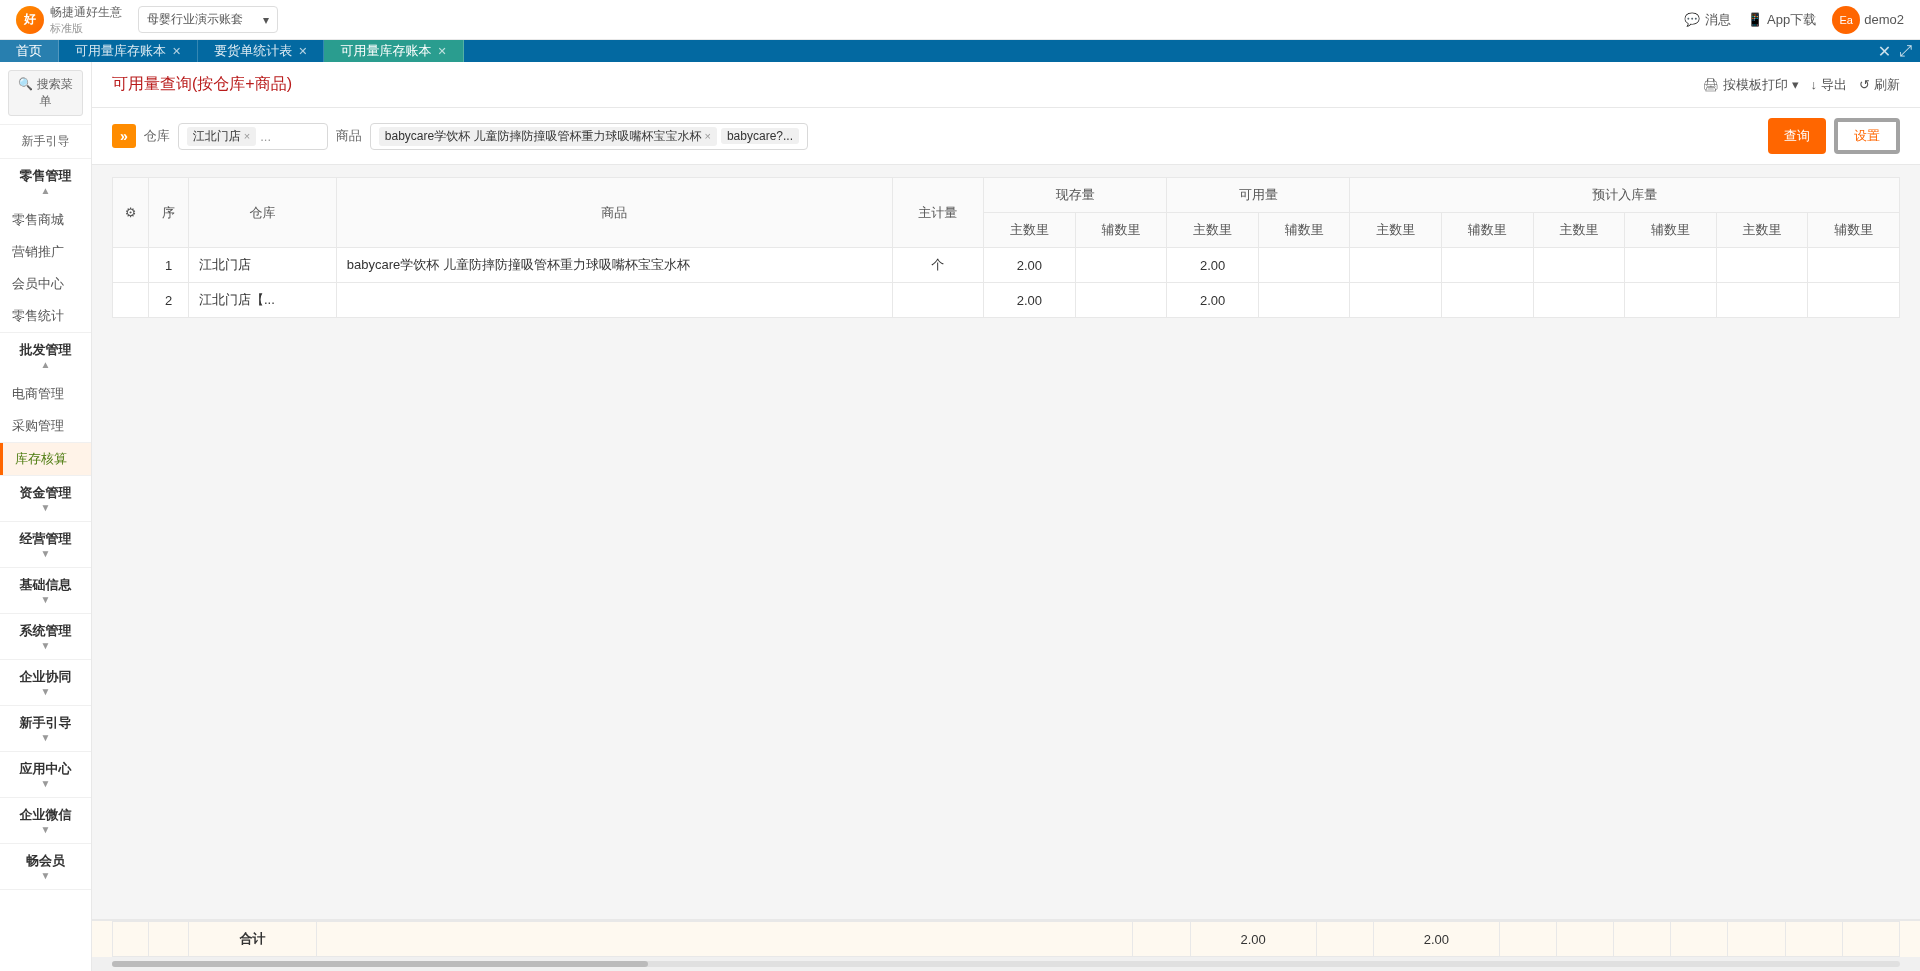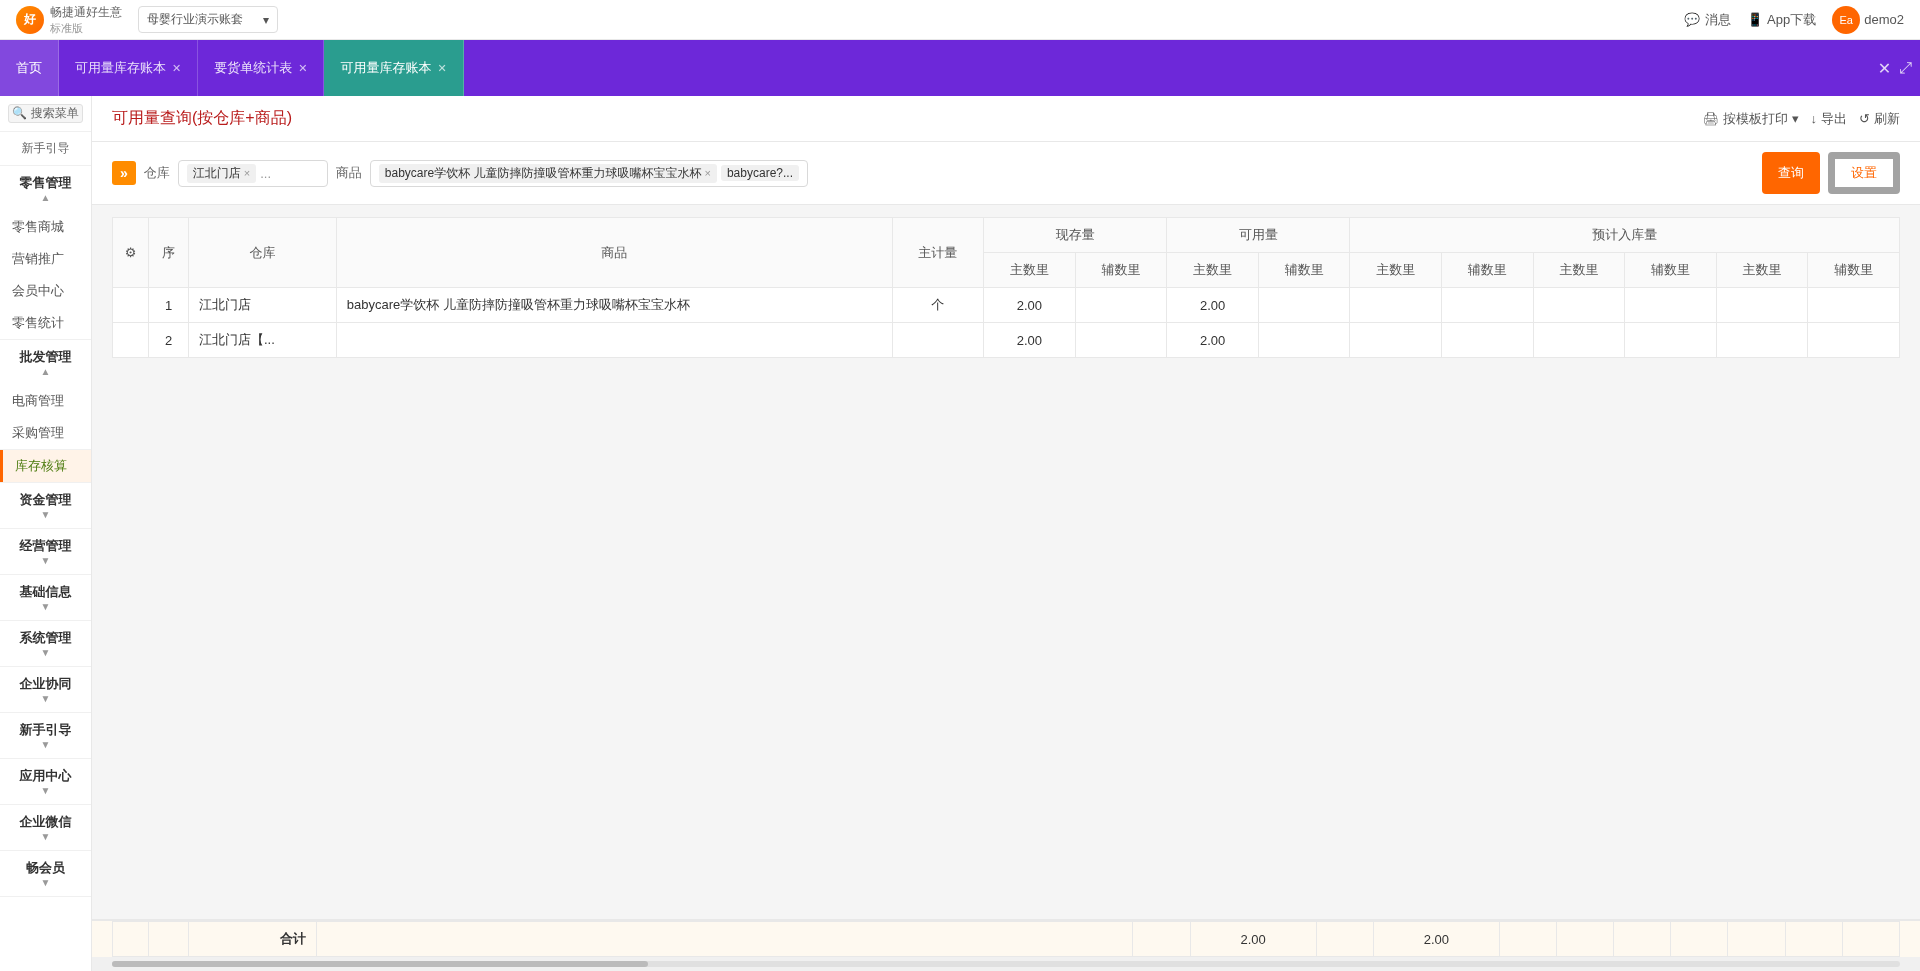--- a/index.html
+++ b/index.html
@@ -11,35 +11,35 @@
     .logo-area { display: flex; align-items: center; gap: 6px; }
     .logo-icon { width: 28px; height: 28px; background: linear-gradient(135deg, #ff8c00, #ff6600); border-radius: 50%; display: flex; align-items: center; justify-content: center; color: white; font-size: 12px; font-weight: bold; }
     .logo-text { font-size: 12px; color: #666; }
     .top-bar-template { font-size: 11px; color: #999; }
     .industry-selector { display: flex; align-items: center; gap: 4px; padding: 4px 8px; border: 1px solid #ddd; border-radius: 4px; cursor: pointer; font-size: 12px; color: #555; min-width: 140px; justify-content: space-between; margin-left: 8px; }
     .top-bar-right { display: flex; align-items: center; gap: 16px; }
     .top-right-item { display: flex; align-items: center; gap: 4px; font-size: 13px; color: #555; cursor: pointer; }
     .avatar { width: 28px; height: 28px; border-radius: 50%; background: #ff6600; display: flex; align-items: center; justify-content: center; color: white; font-size: 11px; }
 
     
-    .tab-bar { background: #6d28d9; height: 56px; display: flex; align-items: stretch; flex-shrink: 0; }
+    .tab-bar { background: #0369a1; height: 22px; display: flex; align-items: stretch; flex-shrink: 0; }
     .tab-item { display: flex; align-items: center; padding: 0 16px; gap: 6px; cursor: pointer; font-size: 13px; color: rgba(255,255,255,0.85); border-right: 1px solid rgba(255,255,255,0.2); white-space: nowrap; }
     .tab-item.home { background: rgba(255,255,255,0.15); color: white; }
     .tab-item.active { background: #2a9d8f; color: white; }
     .tab-item .tab-close { color: rgba(255,255,255,0.7); font-size: 11px; cursor: pointer; }
     .tab-bar-right { margin-left: auto; display: flex; align-items: center; padding: 0 8px; gap: 8px; }
     .tab-action-btn { color: rgba(255,255,255,0.8); cursor: pointer; font-size: 16px; }
 
     
     .main-layout { display: flex; flex: 1; overflow: hidden; }
 
     
     .sidebar { width: 92px; background: #fff; border-right: 1px solid #e8e8e8; display: flex; flex-direction: column; overflow-y: auto; flex-shrink: 0; }
     .sidebar-search { padding: 8px; border-bottom: 1px solid #f0f0f0; }
-    .sidebar-search-btn { width: 100%; background: #f5f5f5; border: 1px solid #e0e0e0; border-radius: 3px; text-align: center; cursor: pointer; font-size: 12px; color: #666; }
+    .sidebar-search-btn { width: 100%; padding: 5px; background: #f5f5f5; border: 1px solid #e0e0e0; border-radius: 3px; text-align: center; cursor: pointer; font-size: 12px; color: #666; }
     .sidebar-nav-btn { padding: 8px; text-align: center; font-size: 12px; color: #666; cursor: pointer; border-bottom: 1px solid #f0f0f0; }
     .sidebar-section { border-bottom: 1px solid #f0f0f0; }
     .sidebar-section-header { padding: 8px 12px; display: flex; align-items: center; justify-content: flex-end; cursor: pointer; font-size: 13px; color: #333; font-weight: 700; flex-direction: column; }
     .sidebar-section-header .arrow { font-size: 10px; color: #999; }
     .sidebar-item { padding: 7px 12px; font-size: 13px; color: #555; cursor: pointer; display: block; }
     .sidebar-item.active { background: #fff3e8; color: #4d7c0f; font-weight: 500; border-left: 3px solid #ff6600; }
 
     
     .content-area { flex: 1; display: flex; flex-direction: column; overflow: hidden; }
 
@@ -52,21 +52,21 @@
     
     .filter-area { background: #fff; padding: 10px 20px; border-bottom: 1px solid #e8e8e8; display: flex; align-items: center; gap: 8px; flex-shrink: 0; }
     .filter-toggle-btn { background: #ff8c00; color: white; border: none; padding: 4px 8px; border-radius: 3px; cursor: pointer; font-size: 14px; font-weight: bold; }
     .filter-label { color: #666; font-size: 13px; flex-shrink: 0; }
     .filter-tag-input { display: flex; align-items: center; border: 1px solid #d9d9d9; border-radius: 4px; padding: 3px 8px; min-width: 150px; gap: 4px; flex-wrap: wrap; }
     .filter-tag { display: flex; align-items: center; gap: 3px; background: #f0f0f0; padding: 1px 6px; border-radius: 3px; font-size: 12px; }
     .filter-tag-close { cursor: pointer; color: #999; font-size: 11px; }
     .filter-ellipsis { color: #999; cursor: pointer; }
     .filter-actions { margin-left: auto; display: flex; gap: 8px; }
     .btn-query { background: #ff6600; color: white; border: none; padding: 6px 16px; border-radius: 4px; cursor: pointer; font-size: 13px; }
-    .btn-setting { background: white; color: #ff6600; border: 7px solid #a3a3a3; padding: 5px 16px; border-radius: 4px; cursor: pointer; font-size: 13px; }
+    .btn-setting { background: white; color: #ff6600; border: 4px solid #a3a3a3; padding: 5px 16px; border-radius: 4px; cursor: pointer; font-size: 13px; }
 
     
     .table-area { flex: 1; overflow: auto; padding: 12px 20px; background: #f5f5f5; }
     .data-table { width: 100%; border-collapse: collapse; background: #fff; border: 1px solid #e8e8e8; }
     .data-table th, .data-table td { border: 1px solid #e8e8e8; padding: 8px 10px; font-size: 13px; text-align: left; }
     .data-table th { background: #fafafa; color: #555; font-weight: 500; text-align: center; }
     .data-table td { color: #333; }
     .data-table td.center { text-align: center; }
     .th-gear { background: #fafafa; width: 36px; text-align: center; }
     .col-no { width: 40px; text-align: center; }
@@ -354,21 +354,21 @@
         </tbody>
       </table>
     </div>
 
     <div class="footer-table-area">
       <table class="footer-table">
         <tbody>
             <tr class="total-row">
           <td style="width:36px;"></td>
           <td style="width:40px;"></td>
-          <td style="text-align:right; font-weight:600;margin-left:36px;">合计</td>
+          <td style="text-align:center; font-weight:600;margin-left:36px;">合计</td>
           <td style="min-width:300px;"></td>
           <td></td>
           <td>2.00</td>
           <td></td>
           <td>2.00</td>
           <td></td>
           <td></td>
           <td></td>
           <td></td>
           <td></td>

